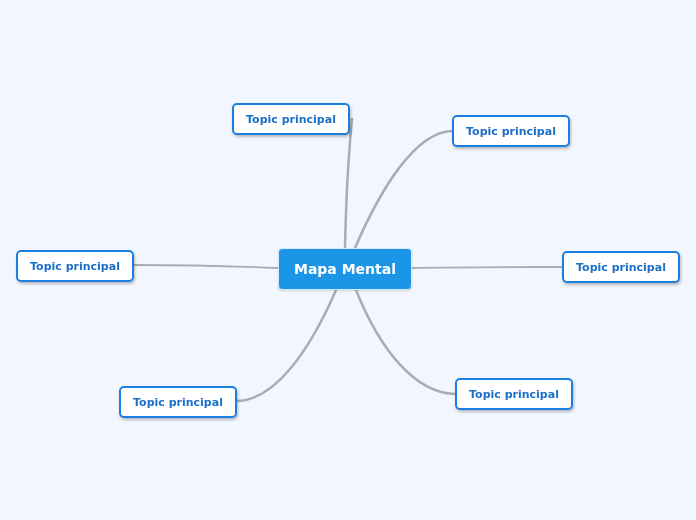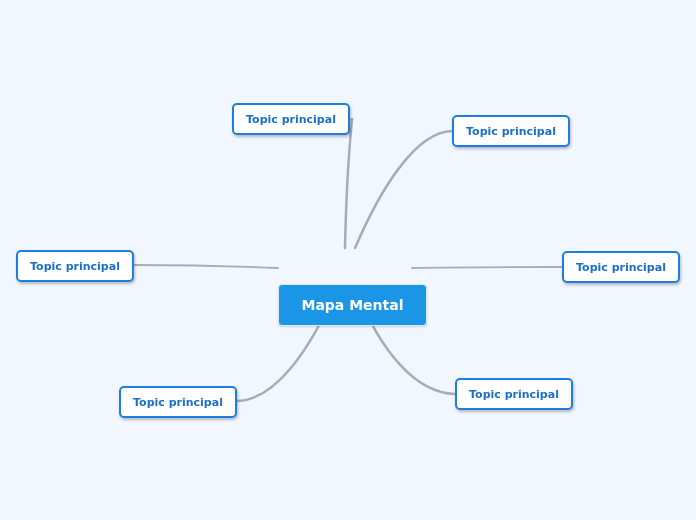--- a/index.html
+++ b/index.html
@@ -26,28 +26,27 @@
       box-sizing: border-box;
       display: flex;
       align-items: center;
       justify-content: center;
       font-weight: bold;
       white-space: nowrap;
       cursor: pointer;
     }
     .central {
       left: 278px; top: 248px;
-      width: 149px; height: 42px;
+      width: 134px; height: 42px;
       background: #1b95e6;
       color: #ffffff;
       border: 1px solid #d7ebfb;
       border-radius: 4px;
       font-size: 14px;
       box-shadow: 0 1px 2px rgba(0,0,0,0.15);
-      margin-top: 36px;
     }
     .topic {
       width: 118px; height: 32px;
       background: #ffffff;
       color: #1a6fc9;
       border: 2px solid #1b7fe0;
       border-radius: 5px;
       font-size: 11px;
       box-shadow: 1px 2px 3px rgba(0,0,0,0.25);
     }

